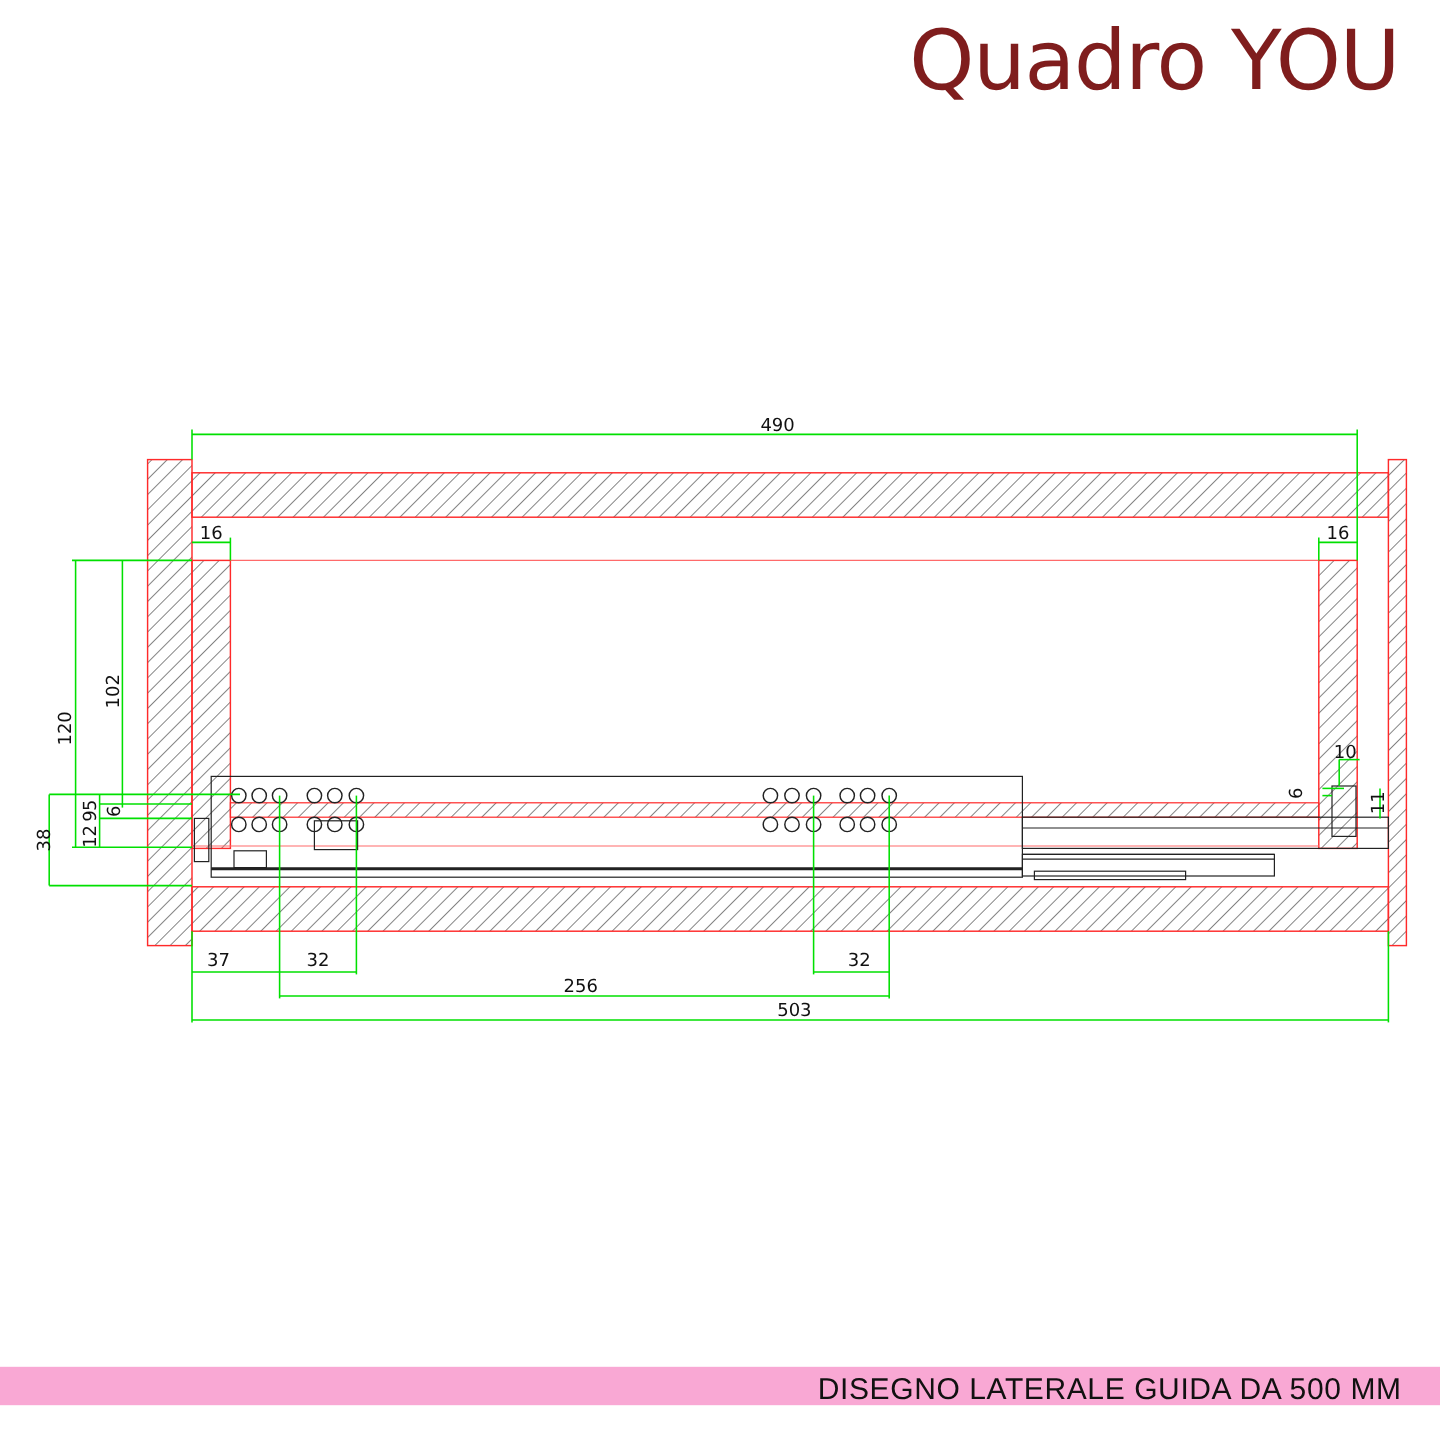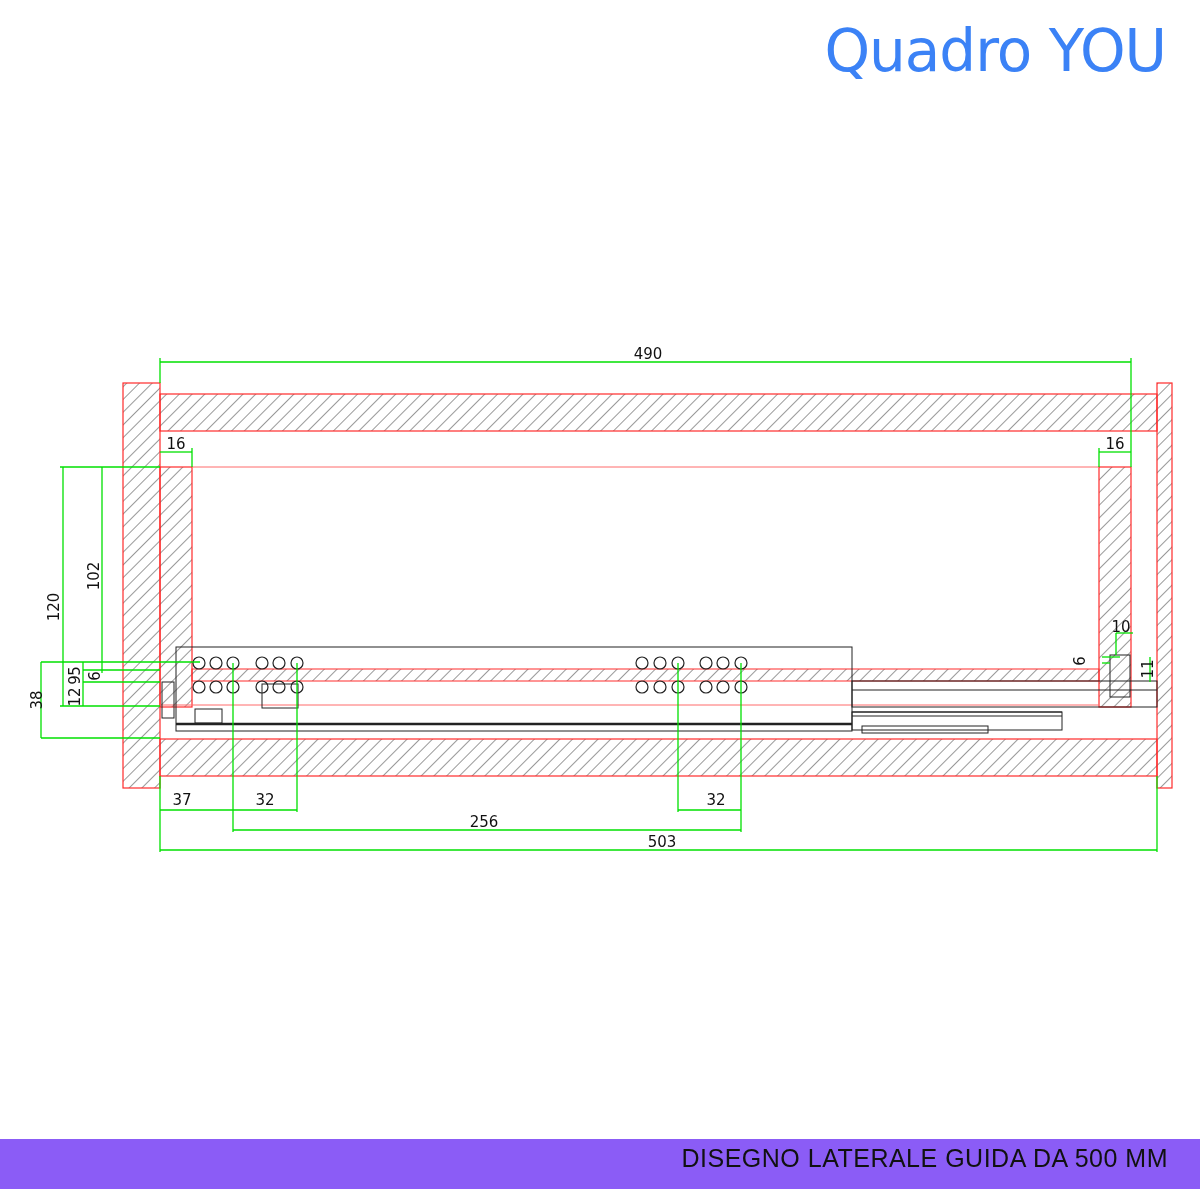--- a/index.html
+++ b/index.html
@@ -1,18 +1,18 @@
 <!DOCTYPE html>
 <html><head>
 <meta charset="utf-8">
 <style>
   html, body { margin:0; padding:0; background:#ffffff; }
   body { width:1200px; height:1200px; position:relative; overflow:hidden; font-family:"DejaVu Sans", sans-serif; }
-  .title { position:absolute; right:34px; top:6px; font-family:"DejaVu Sans", sans-serif; font-size:58px; color:#3b82f6; letter-spacing:-1px; line-height:90px; }
-  .footer { position:absolute; left:0; top:1139px; width:1200px; height:50px; background:#8b5cf6; }
+  .title { position:absolute; right:34px; top:6px; font-family:"DejaVu Sans", sans-serif; font-size:69px; color:#7f1d1d; letter-spacing:-1px; line-height:90px; }
+  .footer { position:absolute; left:0; top:1139px; width:1200px; height:32px; background:#f9a8d4; }
   .footer-text { position:absolute; right:32px; top:5px; font-family:"Liberation Sans", sans-serif; font-size:25px; color:#111; letter-spacing:0.5px; }
   svg { position:absolute; left:0; top:0; }
   .dim { font-family:"DejaVu Sans", sans-serif; font-size:15px; fill:#111; }
 </style>
 </head>
 <body>
 
 <div class="title">Quadro YOU</div>
 
 <svg width="1200" height="1200" viewBox="0 0 1200 1200">

